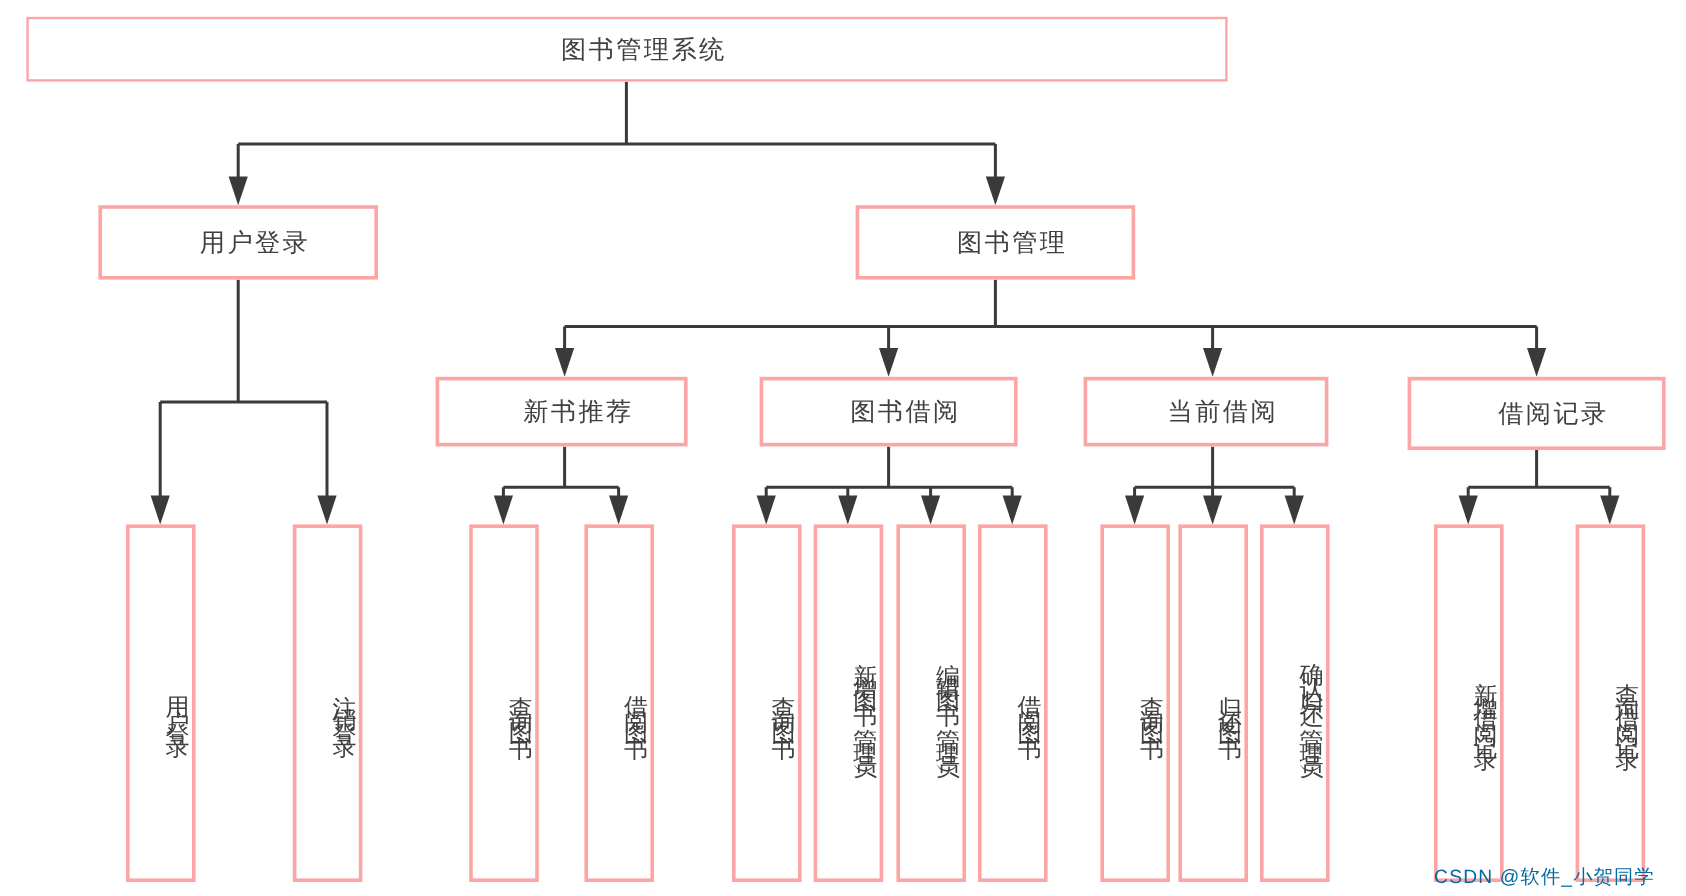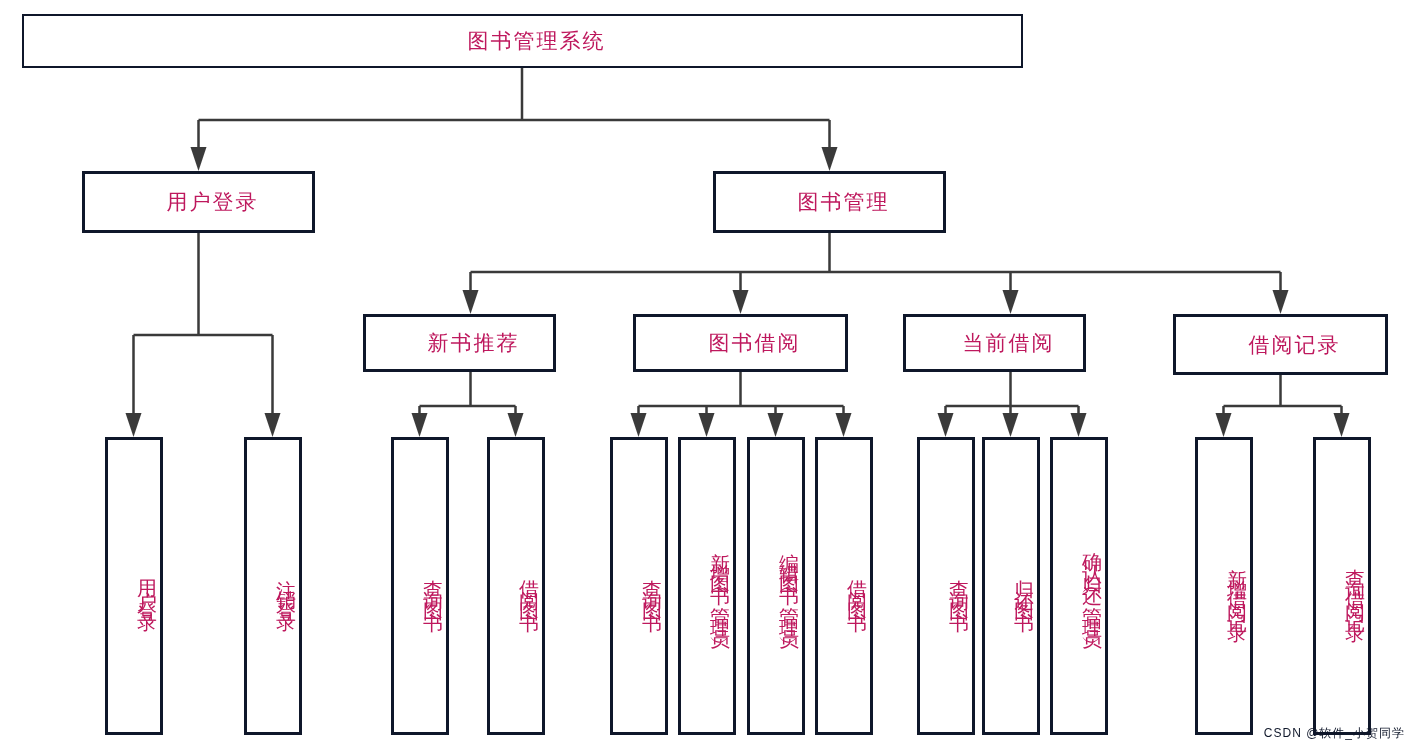--- a/index.html
+++ b/index.html
@@ -13,46 +13,46 @@
   }
   .connectors {
     position: absolute;
     left: 0; top: 0;
     width: 1405px; height: 747px;
   }
   .node {
     position: absolute;
     box-sizing: border-box;
     background: #ffffff;
-    border: 3px solid #0f172a;
-    color: #be185d;
+    border: 3px solid #fca5a5;
+    color: #404040;
     display: flex;
     align-items: center;
     justify-content: center;
     text-align: center;
     padding-left: 28px;
   }
   .node.h {
     font-size: 21px;
     letter-spacing: 2px;
   }
   .node.root { border-width: 2px; }
   .node.v {
     writing-mode: vertical-rl;
     text-orientation: mixed;
     font-size: 20px;
     letter-spacing: 11px;
     white-space: nowrap;
   }
   .watermark {
     position: absolute;
-    right: 0;
+    right: 26px;
     bottom: 5px;
-    font-size: 12px;
-    color: #0f172a;
+    font-size: 16px;
+    color: #0369a1;
     letter-spacing: 1px;
     pointer-events: none;
   }
 </style>
 </head>
 <body>
 
 <div class="stage">
 
   <svg class="connectors" viewBox="0 0 1405 747" xmlns="http://www.w3.org/2000/svg" aria-hidden="true">
@@ -93,23 +93,23 @@
       <polygon points="1215.5,413 1231.5,413 1223.5,437"></polygon>
       <polygon points="1333.5,413 1349.5,413 1341.5,437"></polygon>
     </g>
   </svg>
 
   <div class="node h root" style="left:22px; top:14px; width:1001px; height:54px;">图书管理系统</div>
 
   <div class="node h" style="left:82px; top:171px; width:233px; height:62px;">用户登录</div>
   <div class="node h" style="left:713px; top:171px; width:233px; height:62px;font-family:Liberation Serif, serif;">图书管理</div>
 
-  <div class="node h" style="left:363px; top:314px; width:193px; height:58px;text-align:right;">新书推荐</div>
+  <div class="node h" style="left:363px; top:314px; width:210px; height:58px;text-align:right;">新书推荐</div>
   <div class="node h" style="left:633px; top:314px; width:215px; height:58px;">图书借阅</div>
-  <div class="node h" style="left:903px; top:314px; width:183px; height:58px;">当前借阅</div>
+  <div class="node h" style="left:903px; top:314px; width:204px; height:58px;">当前借阅</div>
   <div class="node h" style="left:1173px; top:314px; width:215px; height:61px;">借阅记录</div>
 
   <div class="node v" style="left:105px; top:437px; width:58px; height:298px;">用户登录</div>
   <div class="node v" style="left:244px; top:437px; width:58px; height:298px;">注销登录</div>
 
   <div class="node v" style="left:391px; top:437px; width:58px; height:298px;">查询图书</div>
   <div class="node v" style="left:487px; top:437px; width:58px; height:298px;">借阅图书</div>
 
   <div class="node v" style="left:610px; top:437px; width:58px; height:298px;">查询图书</div>
   <div class="node v" style="left:678px; top:437px; width:58px; height:298px;">新增图书（管理员）</div>

